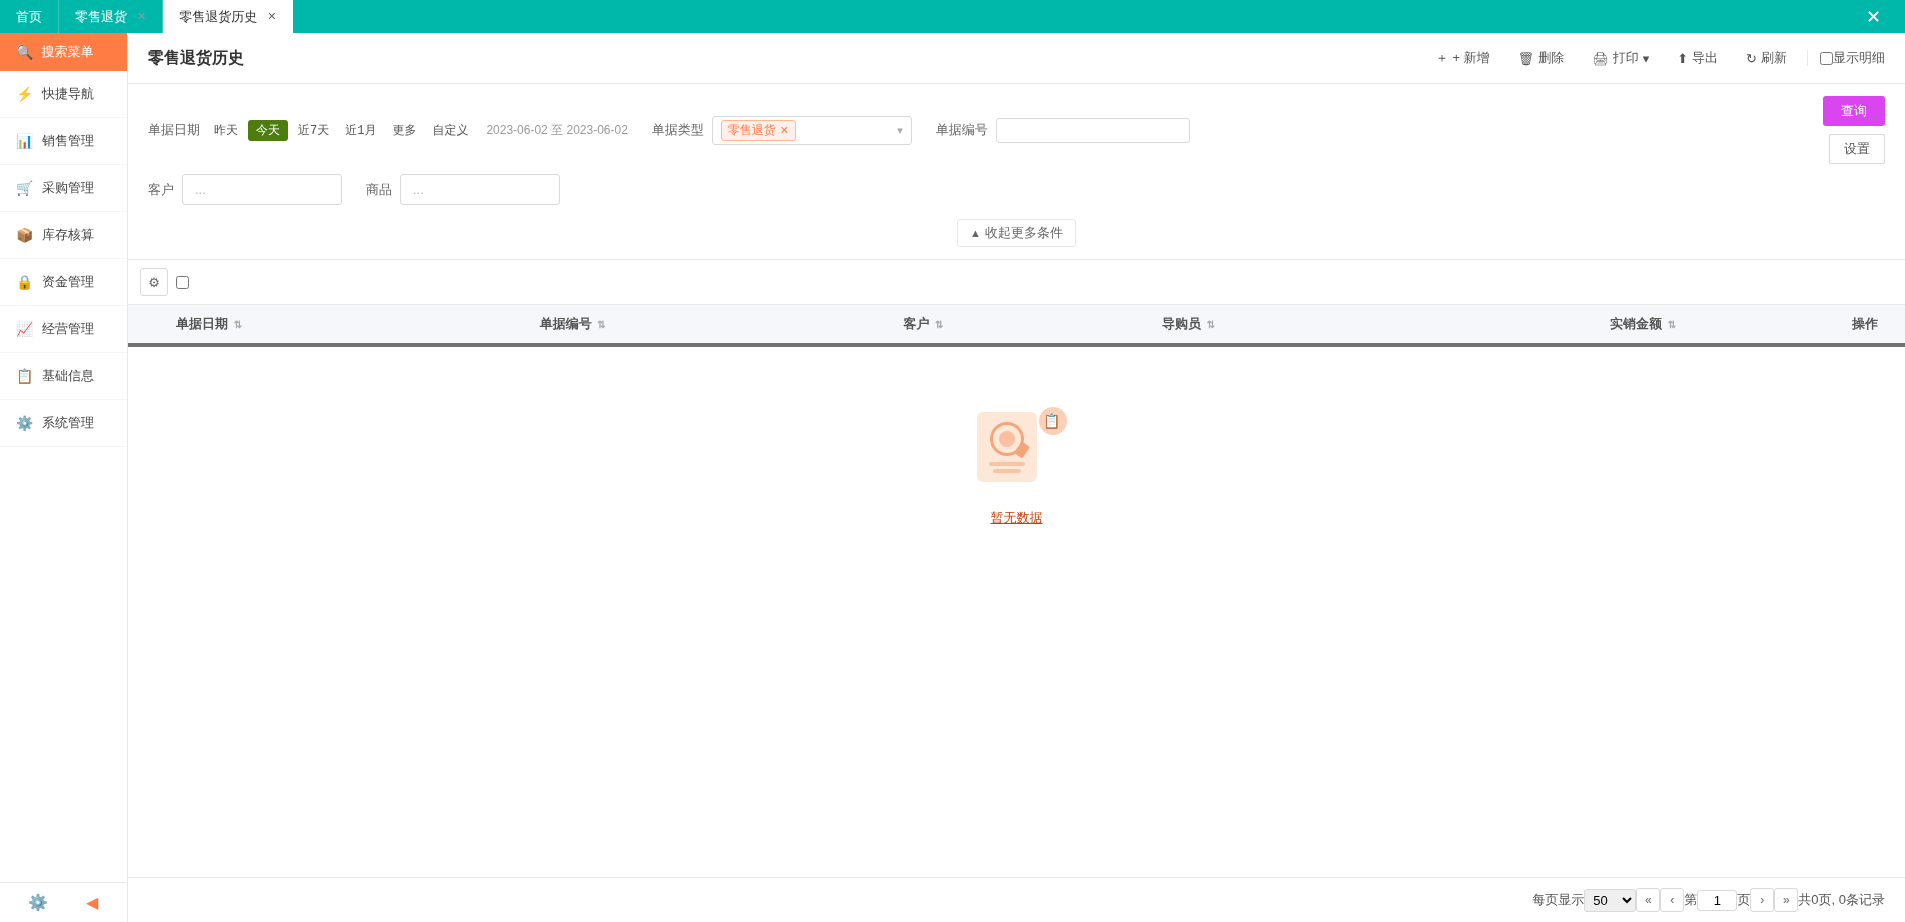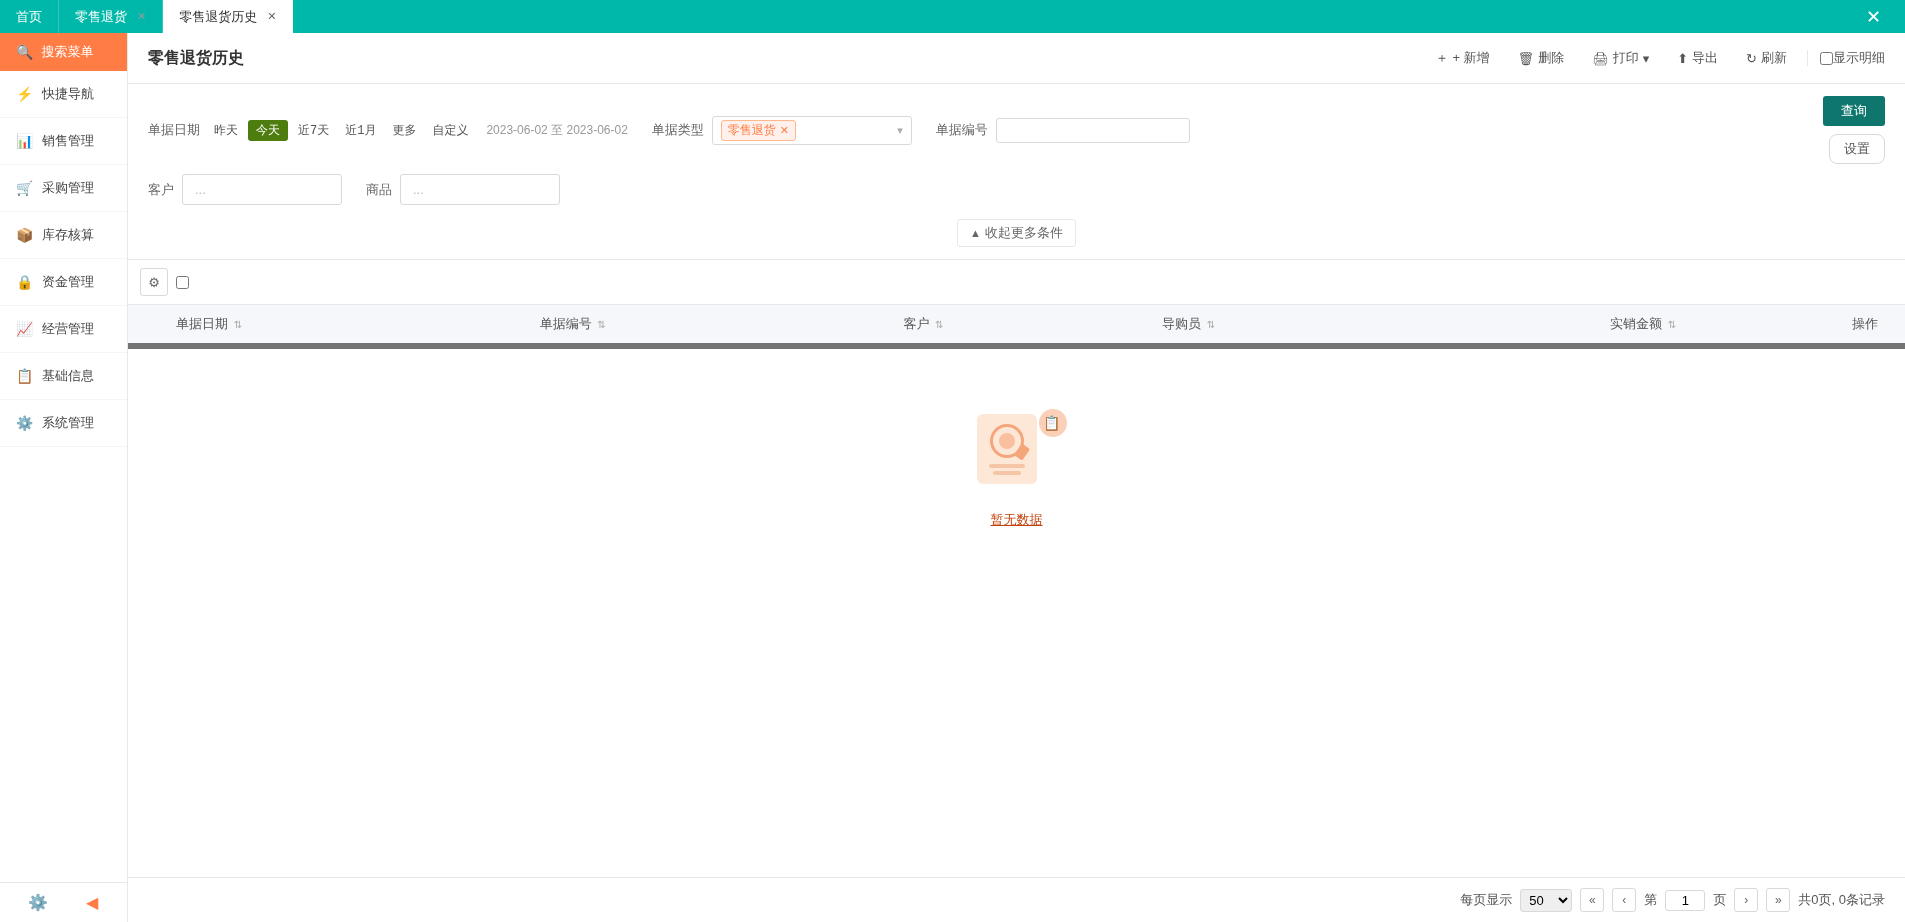--- a/index.html
+++ b/index.html
@@ -58,39 +58,39 @@
     .collapse-btn { display: flex; align-items: center; gap: 4px; color: #666; font-size: 13px; cursor: pointer; padding: 4px 12px; border: 1px solid #e8e8e8; border-radius: 3px; background: #fff; margin: 4px auto 0; width: fit-content; }
     .collapse-icon { font-size: 11px; }
 
     
     .table-section { flex: 1; background: #fff; margin: 0; display: flex; flex-direction: column; overflow: hidden; }
     .table-toolbar { display: flex; align-items: center; padding: 8px 12px; border-bottom: 1px solid #e8e8e8; gap: 8px; }
     .settings-icon-btn { width: 28px; height: 28px; display: flex; align-items: center; justify-content: center; cursor: pointer; color: #666; border: 1px solid #d9d9d9; border-radius: 3px; }
     .table-wrapper { flex: 1; overflow: auto; }
     table { width: 100%; border-collapse: collapse; }
     thead tr { background: #f5f7fa; }
-    th { padding: 10px 12px; text-align: left; font-size: 13px; color: #555; border-bottom: 6px solid #737373; font-weight: normal; white-space: nowrap; }
+    th { padding: 10px 12px; text-align: left; font-size: 13px; color: #555; border-bottom: 4px solid #737373; font-weight: bold; white-space: nowrap; }
     th .sort-icon { color: #aaa; font-size: 10px; margin-left: 2px; }
     .th-checkbox { width: 36px; text-align: center; }
     .th-actions { width: 80px; text-align: center; }
     .th-amount { text-align: center; }
 
     
     .empty-state { flex: 1; display: flex; flex-direction: column; align-items: center; justify-content: center; gap: 12px; padding: 60px; }
     .empty-text { color: #c2410c; font-size: 13px; text-decoration: underline; }
 
     
-    .pagination-bar { display: flex; align-items: center; justify-content: flex-end; padding: 10px 20px; border-top: 1px solid #e8e8e8; background: #fff; gap: 8px; font-size: 13px; color: #555; flex-shrink: 0; }
+    .pagination-bar { display: flex; align-items: center; justify-content: flex-end; padding: 10px 20px; border-top: 1px solid #e8e8e8; background: #fff; font-size: 13px; color: #555; flex-shrink: 0; }
     .page-size-select { border: 1px solid #d9d9d9; border-radius: 3px; padding: 2px 4px; font-size: 13px; }
     .page-nav-btn { width: 24px; height: 24px; display: flex; align-items: center; justify-content: center; border: 1px solid #d9d9d9; border-radius: 3px; cursor: pointer; color: #666; font-size: 12px; background: #fff; }
     .page-input { width: 40px; border: 1px solid #d9d9d9; border-radius: 3px; padding: 2px 4px; text-align: center; font-size: 13px; }
 
     
-    .btn-query { background: #0f766e; color: #fff; border: none; border-radius: 3px; padding: 6px 18px; font-size: 13px; cursor: pointer; }
-    .btn-settings { background: #fff; color: #555; border: 1px solid #d9d9d9; border-radius: 8px; padding: 5px 14px; font-size: 13px; cursor: pointer; margin-top: 4px; display: block; }
+    .btn-query { background: #d946ef; color: #fff; border: none; border-radius: 3px; padding: 6px 18px; font-size: 13px; cursor: pointer; }
+    .btn-settings { background: #fff; color: #555; border: 1px solid #d9d9d9; border-radius: 2px; padding: 5px 14px; font-size: 13px; cursor: pointer; margin-top: 4px; display: block; }
 
     .query-btn-group { display: flex; flex-direction: column; align-items: flex-end; gap: 4px; margin-left: auto; flex-shrink: 0; }
 
     .filter-select-wrapper { display: flex; align-items: center; border: 1px solid #d9d9d9; border-radius: 3px; padding: 3px 8px; min-width: 200px; background: #fff; cursor: pointer; }
     .select-arrow { color: #aaa; margin-left: auto; font-size: 11px; }
   </style>
 </head>
 <body>
 
 <div class="top-bar">

